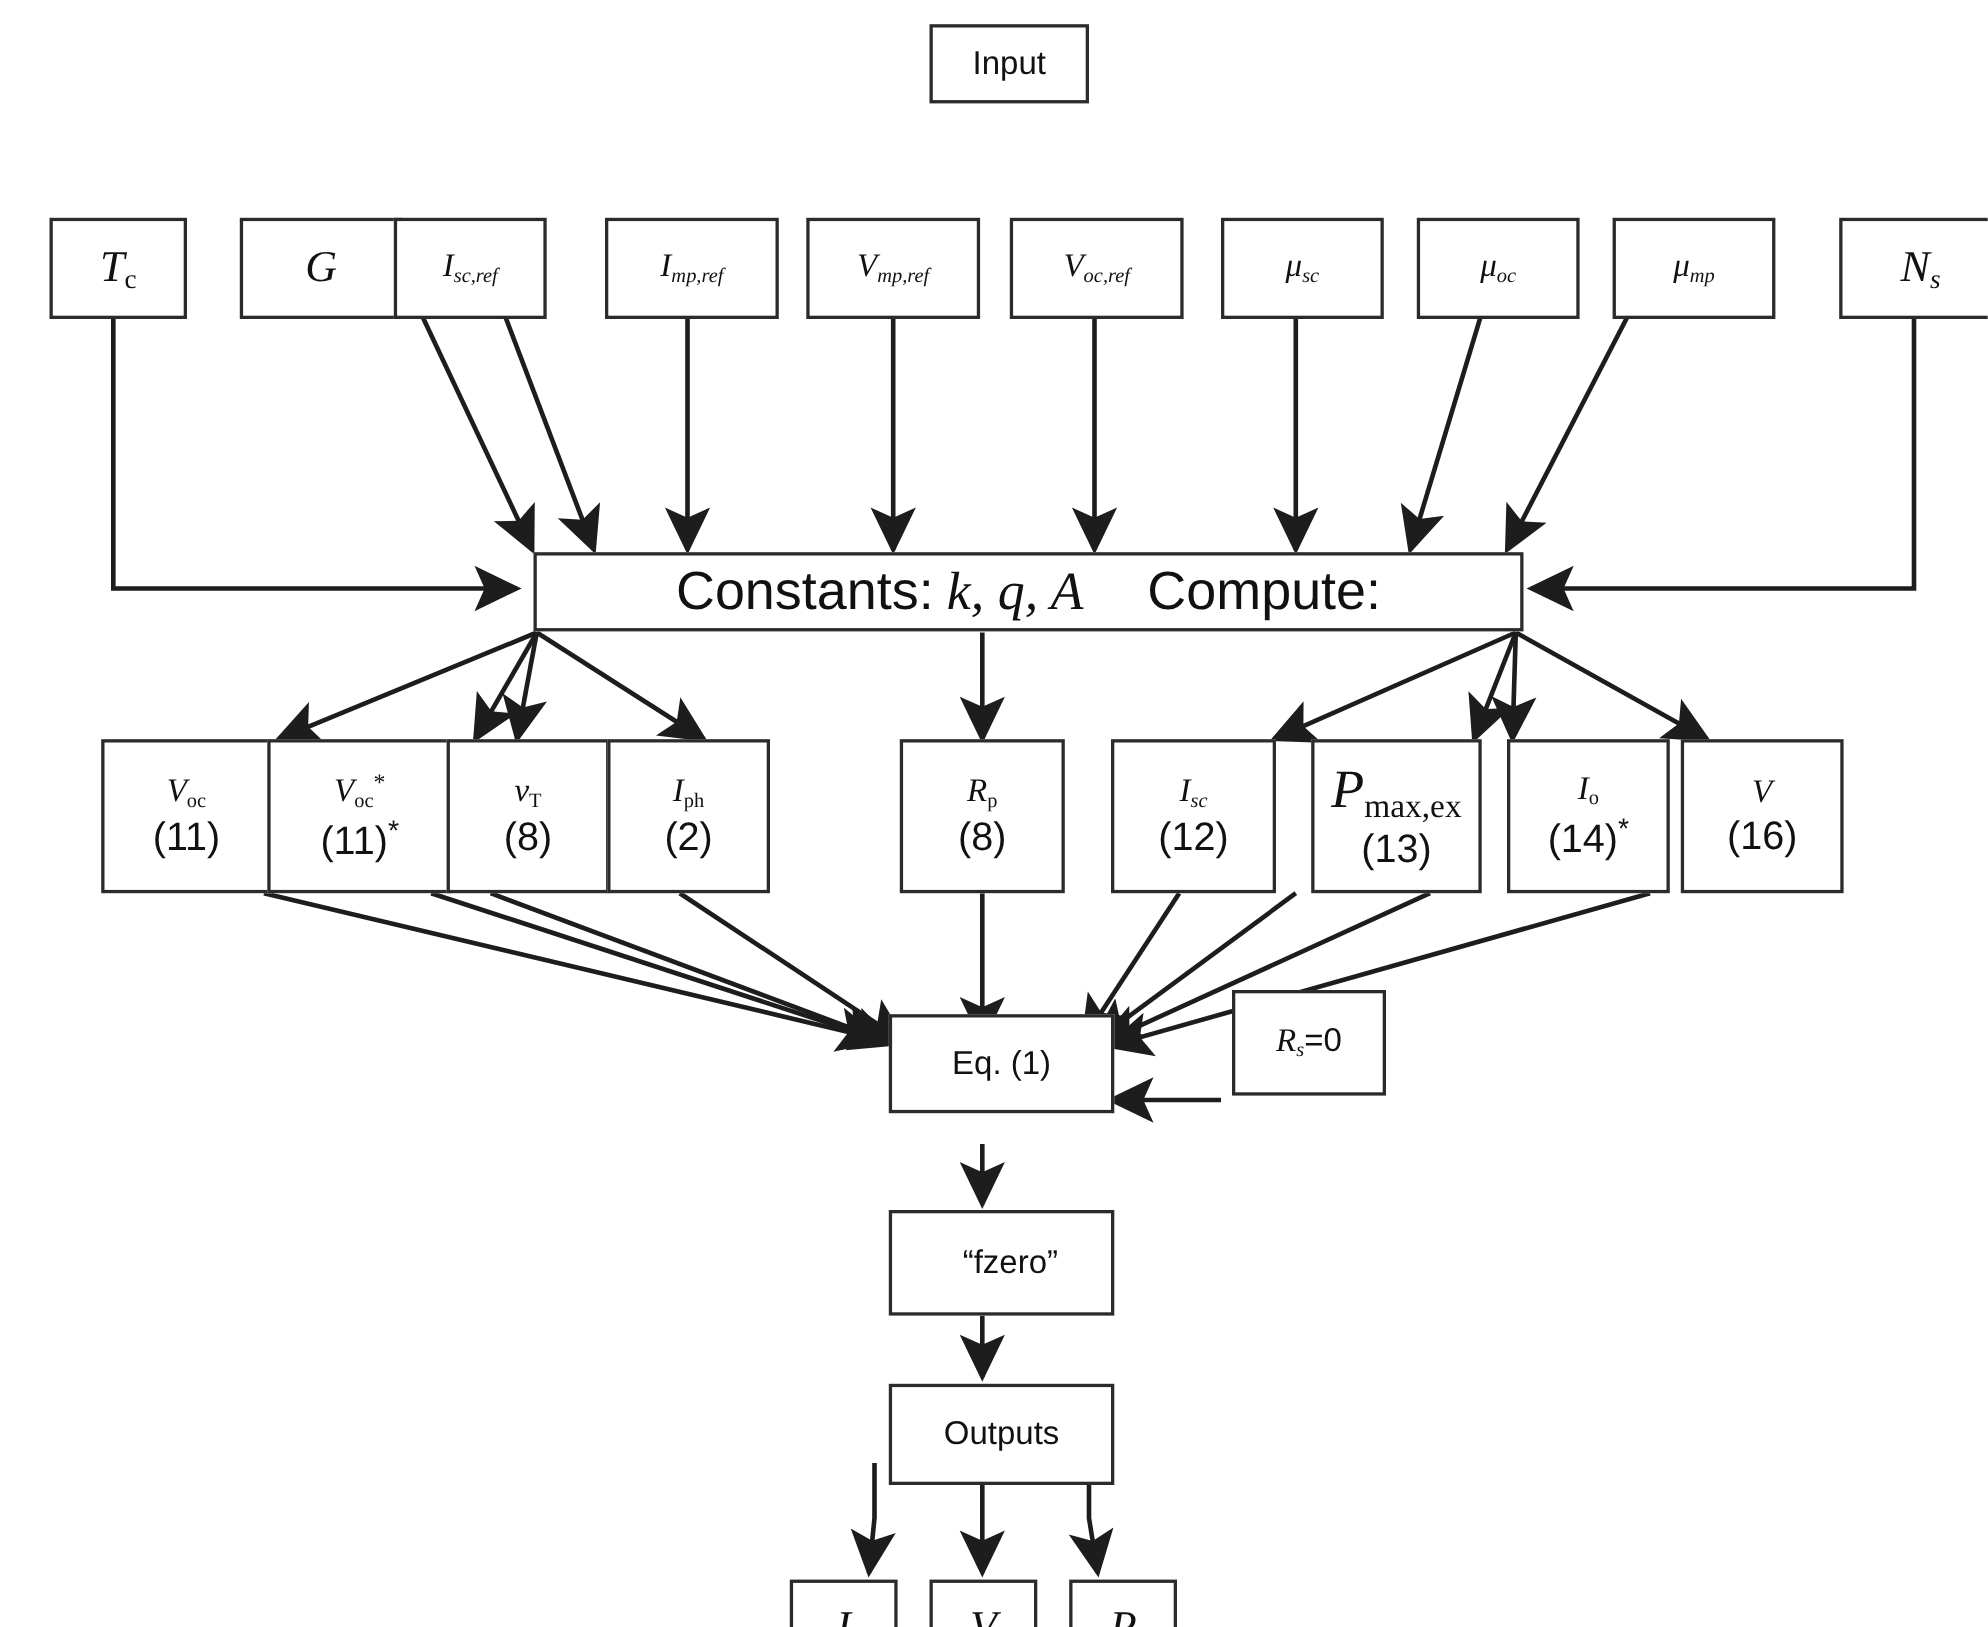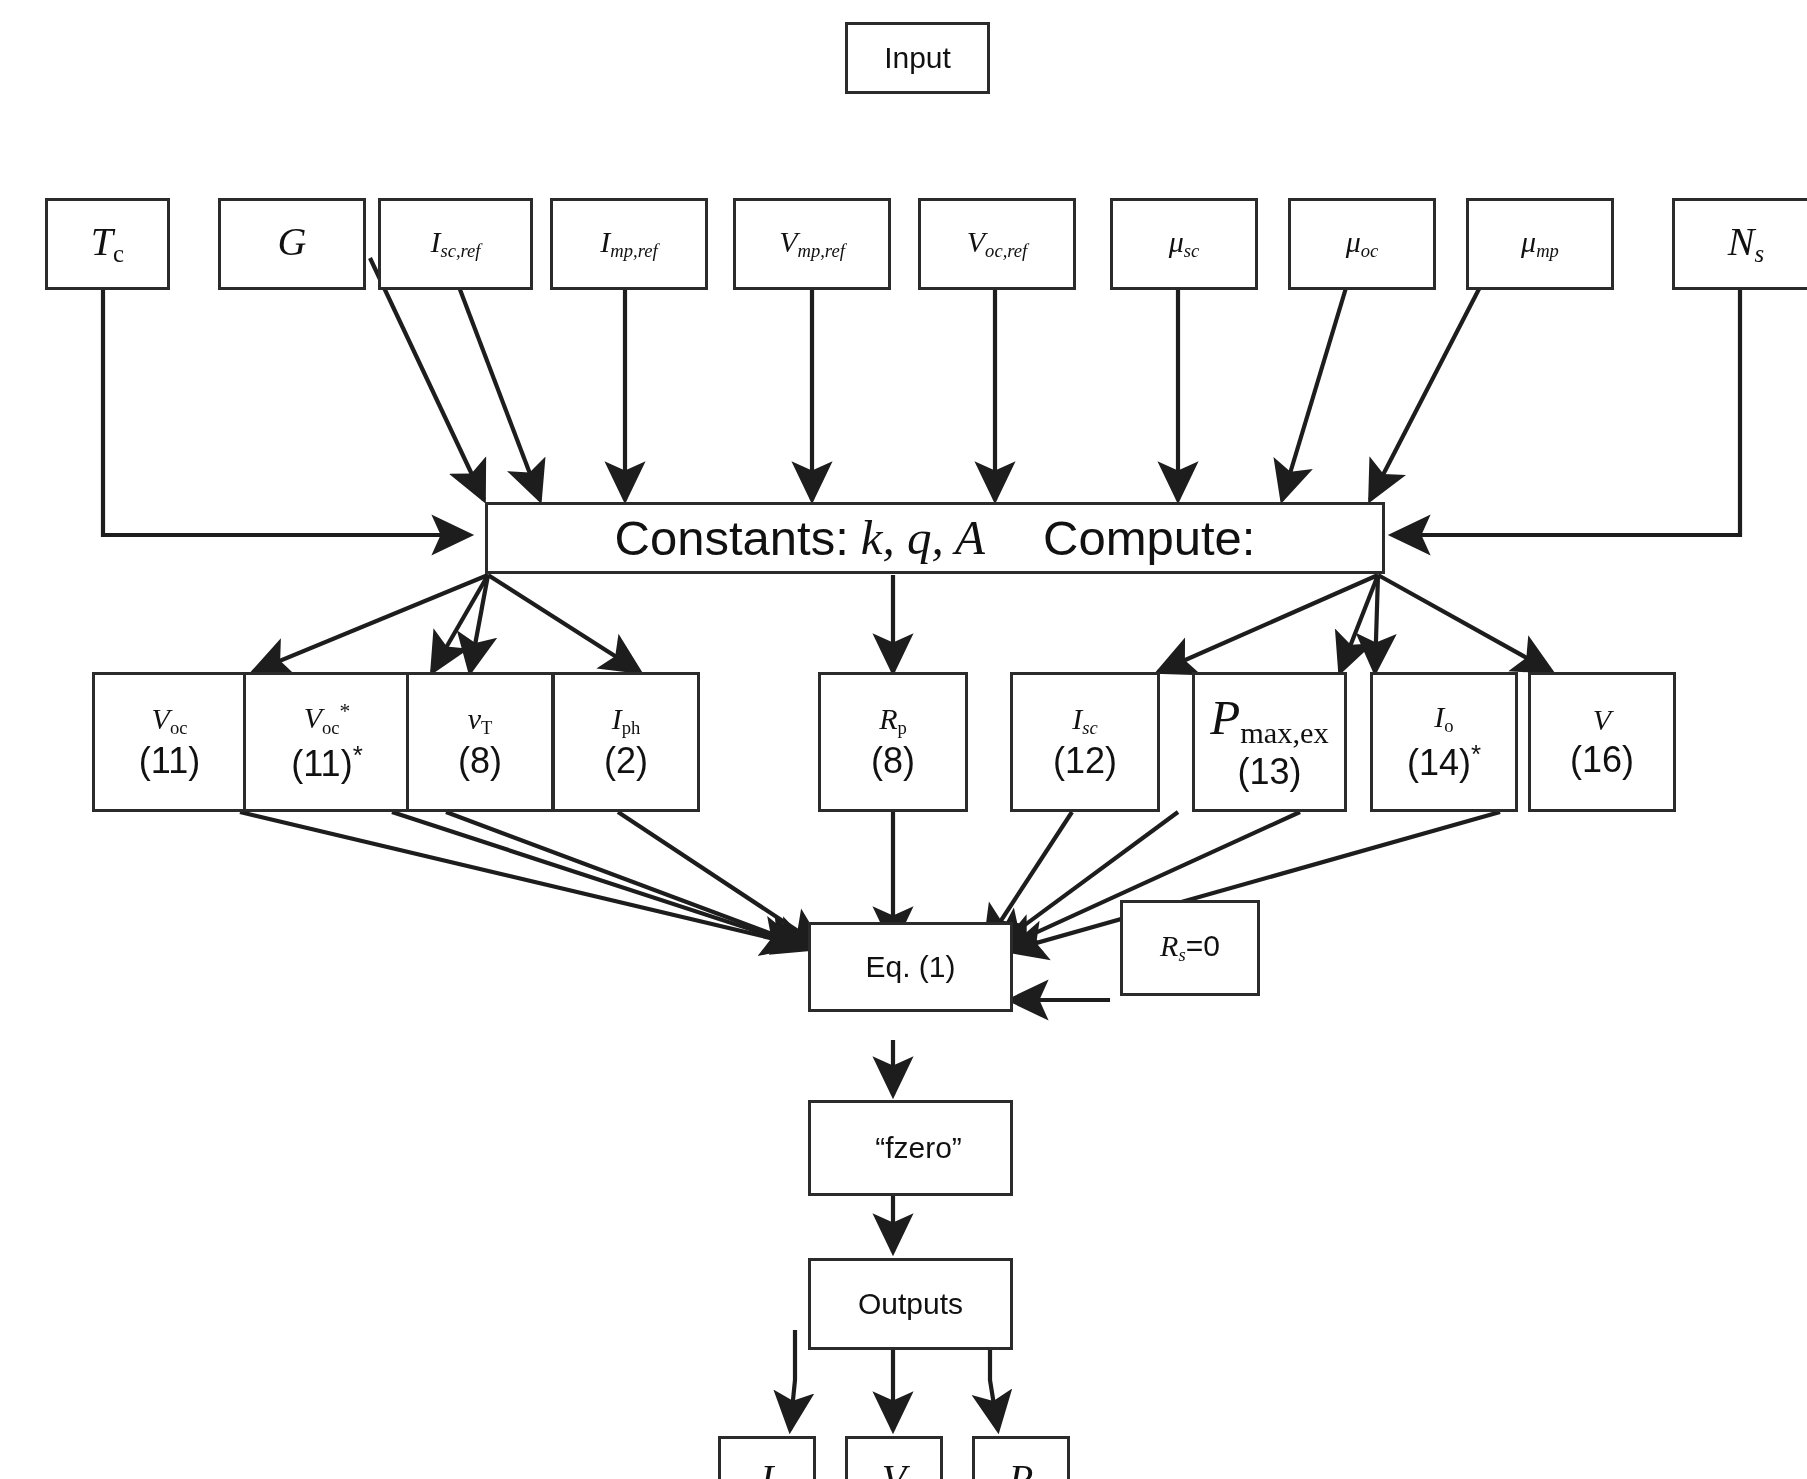--- a/index.html
+++ b/index.html
@@ -108,21 +108,21 @@
   <div class="box" style="left:845px;top:22px;width:145px;height:72px;">
     <span class="lbl plain f38">Input</span>
   </div>
 
   <div class="box" style="left:45px;top:198px;width:125px;height:92px;">
     <span class="lbl math f40"><span>T</span><sub>c</sub></span>
   </div>
   <div class="box" style="left:218px;top:198px;width:148px;height:92px;">
     <span class="lbl math f40"><span>G</span><sub></sub></span>
   </div>
-  <div class="box" style="left:378px;top:198px;width:155px;height:92px;">
+  <div class="box" style="left:358px;top:198px;width:139px;height:92px;">
     <span class="lbl math f38"><span>I</span><sub class="it">sc,ref</sub></span>
   </div>
   <div class="box" style="left:550px;top:198px;width:158px;height:92px;">
     <span class="lbl math f38"><span>I</span><sub class="it">mp,ref</sub></span>
   </div>
   <div class="box" style="left:733px;top:198px;width:158px;height:92px;">
     <span class="lbl math f38"><span>V</span><sub class="it">mp,ref</sub></span>
   </div>
   <div class="box" style="left:918px;top:198px;width:158px;height:92px;">
     <span class="lbl math f38"><span>V</span><sub class="it">oc,ref</sub></span>

